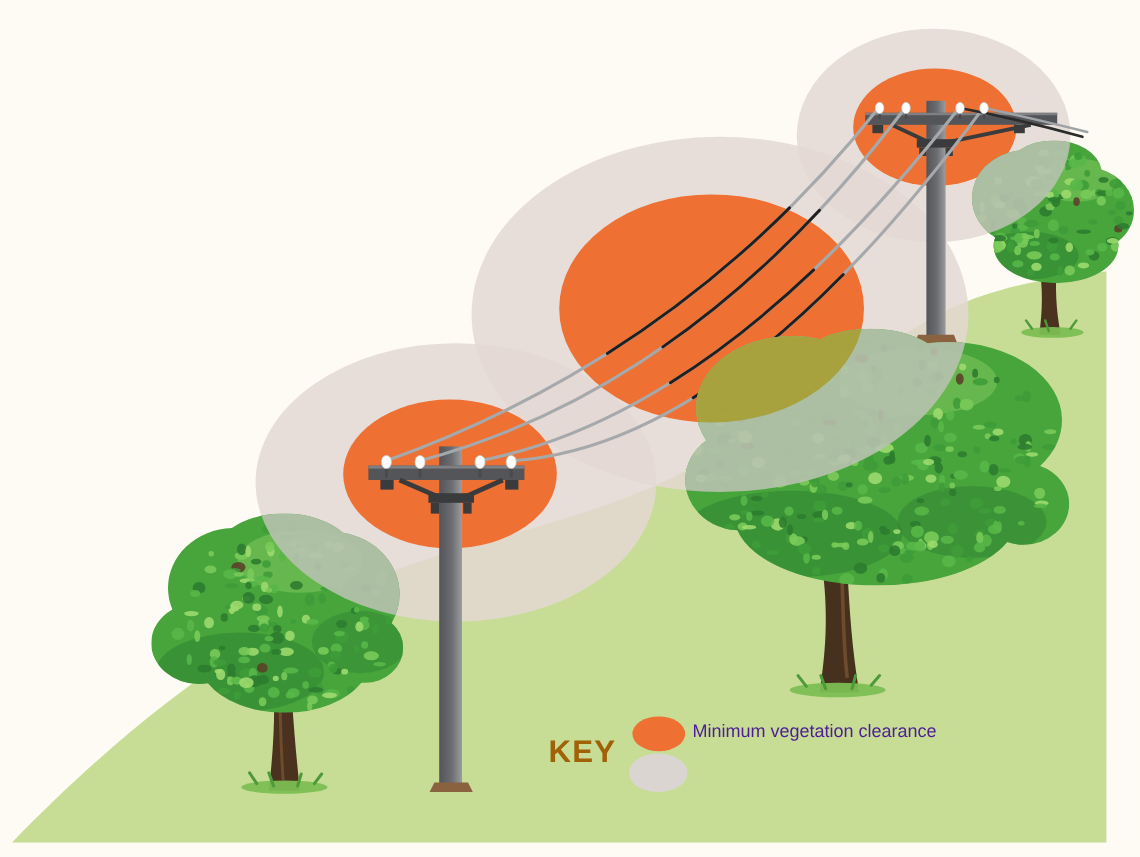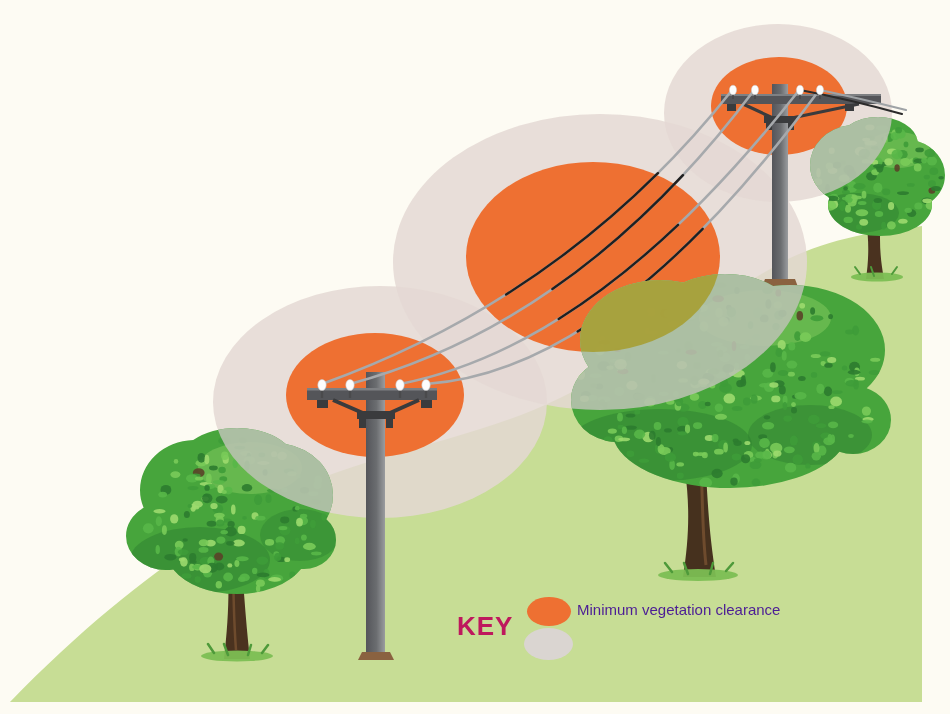--- a/index.html
+++ b/index.html
@@ -2,21 +2,21 @@
 <html><head>
 <meta charset="utf-8">
 <title>Vegetation clearance diagram</title>
 <style>
   html,body{margin:0;padding:0;background:#ffffff;}
   body{font-family:"Liberation Sans",sans-serif;}
   .stage{position:relative;width:950px;height:714px;overflow:hidden;background:#FDFBF3;}
   .stage svg{position:absolute;left:0;top:0;}
   .legend *{box-sizing:border-box;}
   .key-heading{position:absolute;left:457px;top:611px;font-size:26px;font-weight:700;
-    letter-spacing:1px;color:#be185d;}
+    letter-spacing:1px;color:#a16207;}
   .swatch{position:absolute;border-radius:50%;}
   .swatch-orange{left:527px;top:597px;width:44px;height:29px;background:#EE7032;}
   .swatch-grey{left:524px;top:628px;width:49px;height:32px;background:#DAD5D1;}
   .legend-label{position:absolute;font-size:15px;color:#4c1d95;}
   .l1{left:577px;top:601px;}
   .l2{left:577px;top:631px;line-height:26px;}
 </style>
 </head>
 <body>
 

